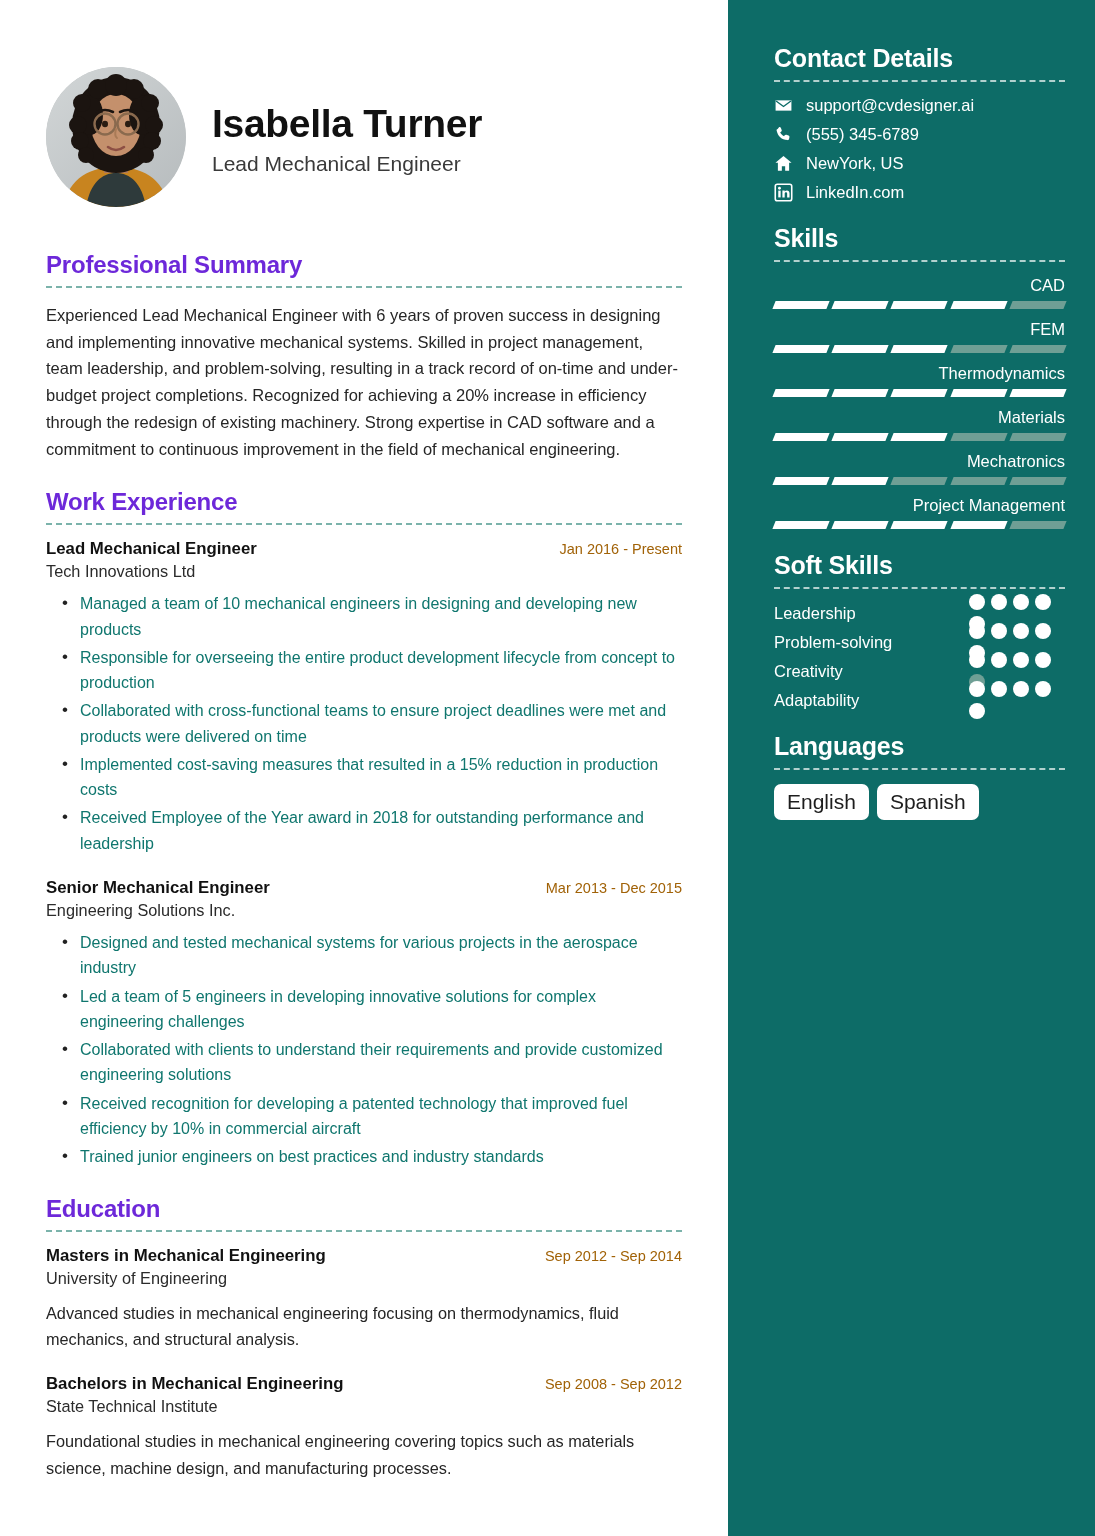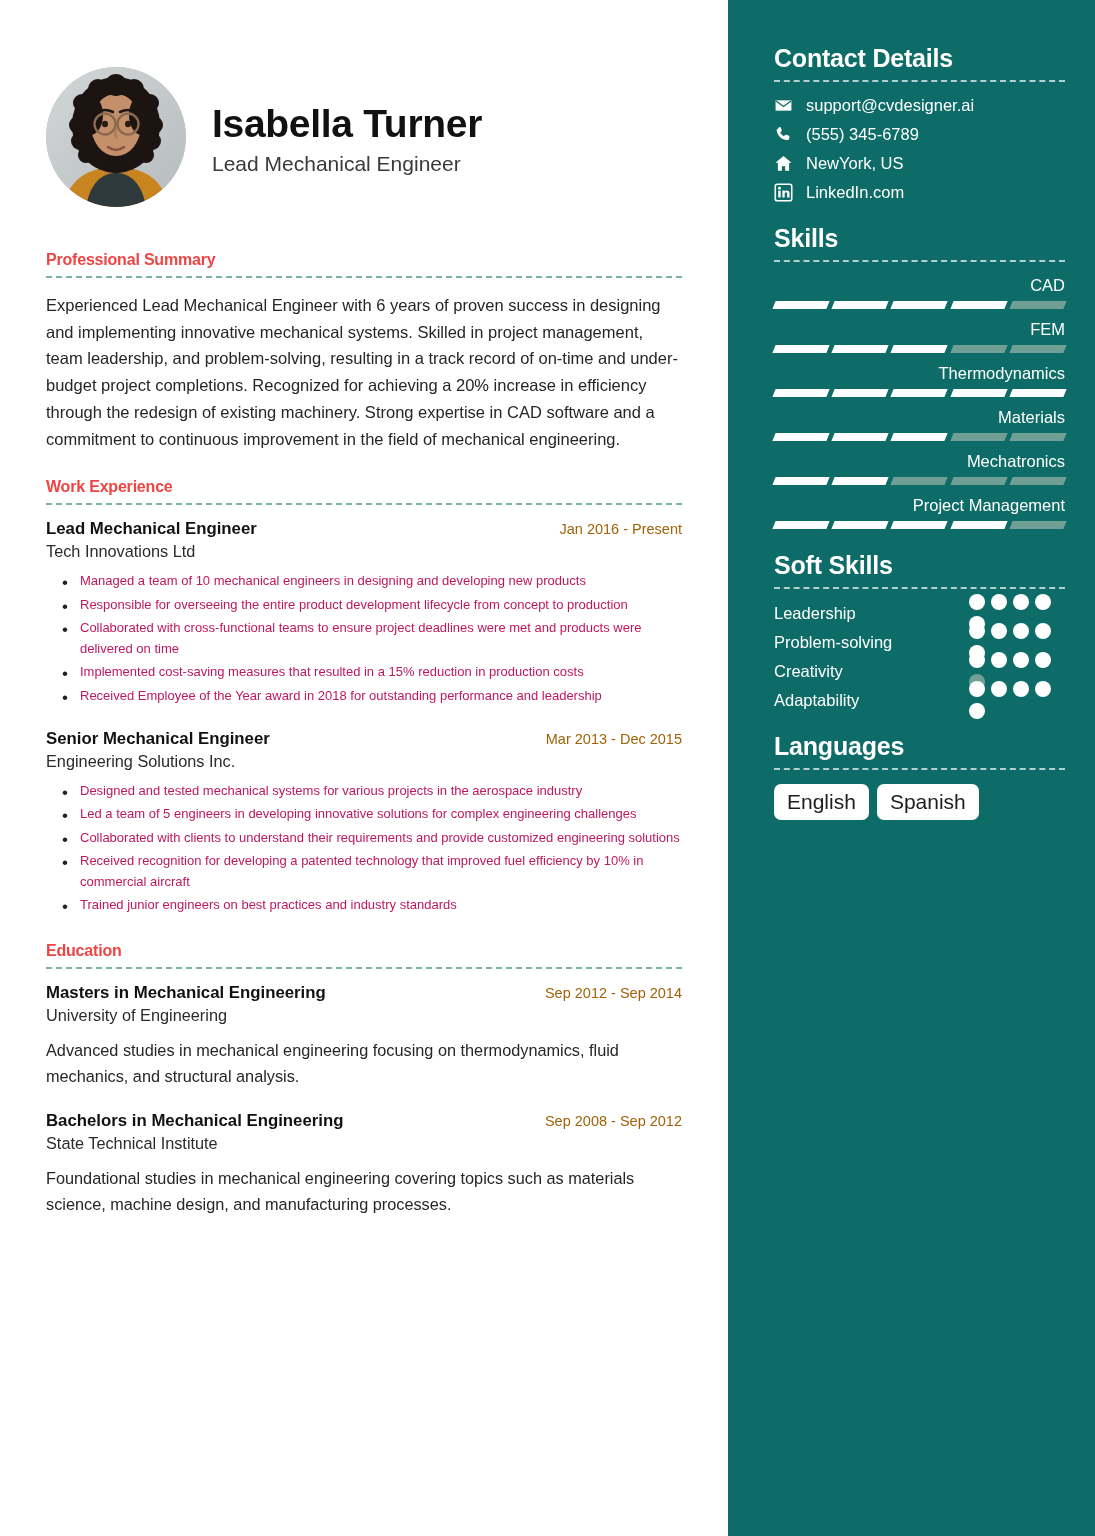--- a/index.html
+++ b/index.html
@@ -59,23 +59,23 @@
   .job-title {
     font-size: 21px;
     color: #3a3a3a;
     margin-top: 5px;
     font-weight: normal;
   }
 
   
   .section { margin-bottom: 26px; }
   .sec-head {
-    font-size: 16px;
+    font-size: 24px;
     font-weight: bold;
-    color: #ef4444;
+    color: #6d28d9;
     letter-spacing: -0.2px;
   }
   .sec-rule {
     margin-top: 7px;
     margin-bottom: 14px;
     border-top: 2px dashed #7bb3ab;
     height: 0;
   }
 
   
@@ -117,23 +117,23 @@
     margin-top: 12px;
   }
 
   .bullets {
     margin: 10px 0 0 0;
     padding-left: 34px;
     list-style: none;
   }
   .bullets li {
     position: relative;
-    font-size: 13px;
+    font-size: 16px;
     line-height: 1.58;
-    color: #be185d;
+    color: #0f766e;
     margin-bottom: 3px;
   }
   .bullets li::before {
     content: "\2022";
     position: absolute;
     left: -18px;
     top: -1px;
     font-size: 17px;
     color: #222222;
   }

